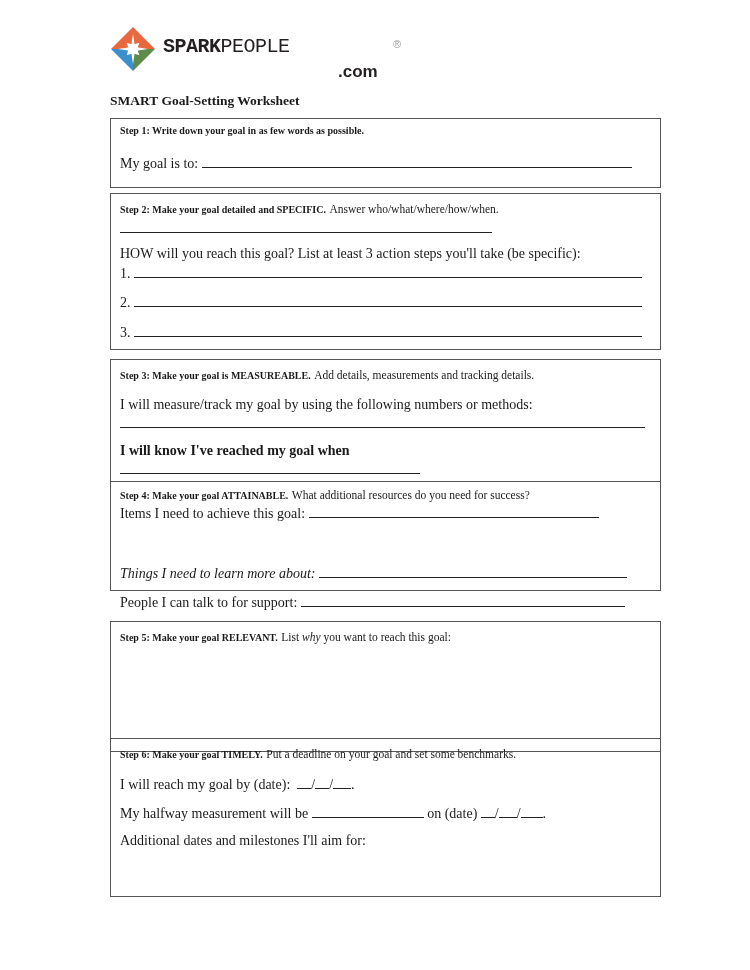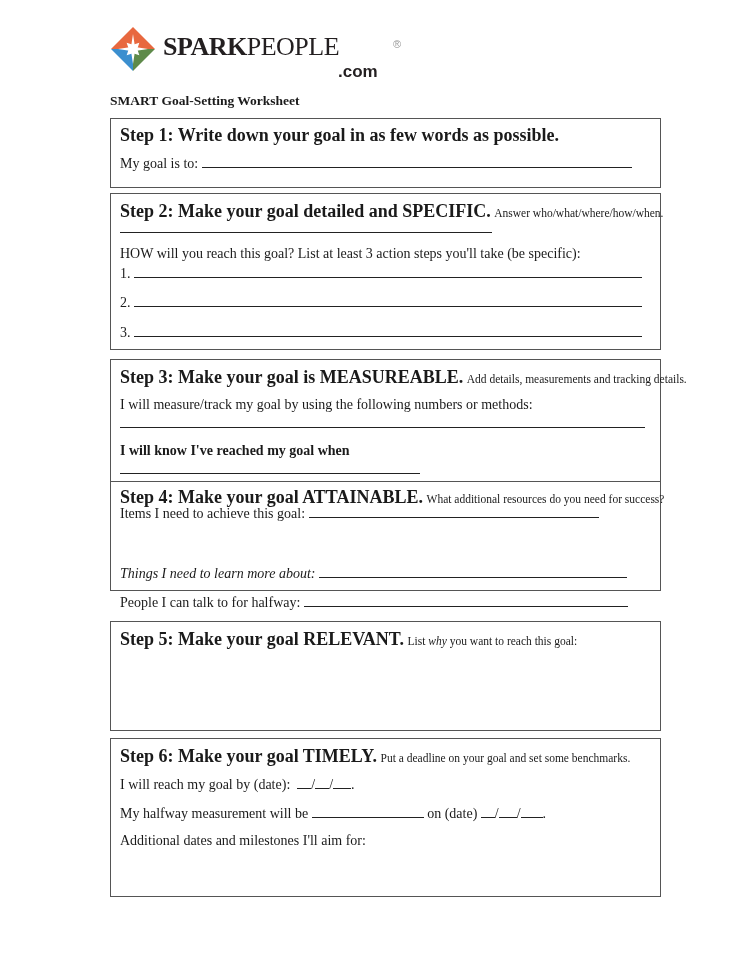--- a/index.html
+++ b/index.html
@@ -1,27 +1,27 @@
 <!DOCTYPE html>
 <html><head>
 <meta charset="utf-8">
 <style>
   html,body{margin:0;padding:0;background:#fff;}
   body{width:750px;height:970px;position:relative;overflow:hidden;font-family:"DejaVu Serif","Liberation Serif",serif;color:#1a1a1a;}
   .logo{position:absolute;left:110px;top:26px;width:300px;height:54px;}
   .logo-mark{position:absolute;left:0;top:0;width:46px;height:46px;}
-  .logo-word{position:absolute;left:53px;top:6px;font-family:Liberation Serif, serif;font-size:26px;letter-spacing:-0.5px;line-height:30px;color:#231f20;}
+  .logo-word{position:absolute;left:53px;top:6px;font-family:Liberation Mono, monospace;font-size:20px;letter-spacing:-0.5px;line-height:30px;color:#231f20;}
   .logo-word b{font-weight:900;}
   .logo-word span.light{font-weight:400;}
   .logo-reg{position:absolute;left:283px;top:12px;font-family:"Liberation Sans",sans-serif;font-size:11px;color:#999;}
   .logo-com{position:absolute;left:228px;top:36px;font-family:"Liberation Sans",sans-serif;font-size:17px;font-weight:700;color:#231f20;}
   .doc-title{position:absolute;left:110px;top:93px;font-size:13.5px;font-weight:bold;font-family:"Liberation Serif",serif;}
   .box{position:absolute;left:110px;width:551px;border:1.2px solid #555;box-sizing:border-box;padding:0 9px;font-family:"Liberation Serif",serif;font-size:14px;}
   .line{position:absolute;left:9px;white-space:nowrap;}
-  .h{font-weight:bold;font-size:18px;}
+  .h{font-weight:bold;font-size:10px;}
   .sub{font-size:11.5px;}
   .blank{display:inline-block;border-bottom:1px solid #222;height:13px;vertical-align:baseline;}
   .full-rule{position:absolute;left:9px;border-bottom:1px solid #222;}
 </style>
 </head>
 <body>
 
 <div class="logo">
   <svg class="logo-mark" viewBox="0 0 46 46">
     <polygon points="23,1 45,23 23,23" fill="#e8683f"></polygon>
@@ -85,26 +85,26 @@
   </div>
   <div class="line" style="top:22px;">
     <span>Items I need to achieve this goal:</span>
     <span class="blank" style="width:290px;"></span>
   </div>
   <div class="line" style="top:82px;font-style:italic;">
     <span>Things I need to learn more about:</span>
     <span class="blank" style="width:308px;"></span>
   </div>
   <div class="line" style="top:111px;">
-    <span>People I can talk to for halfway:</span>
+    <span>People I can talk to for support:</span>
     <span class="blank" style="width:324px;"></span>
   </div>
 </div>
 
-<div class="box" style="top:621px;height:110px;">
+<div class="box" style="top:621px;height:131px;">
   <div class="line" style="top:7px;">
     <span class="h">Step 5: Make your goal RELEVANT.</span>
     <span class="sub"><span>List </span><i>why</i><span> you want to reach this goal:</span></span>
   </div>
   <div style="position:absolute;left:9px;right:9px;top:30px;bottom:6px;"></div>
 </div>
 
 <div class="box" style="top:738px;height:159px;">
   <div class="line" style="top:7px;">
     <span class="h">Step 6: Make your goal TIMELY.</span>

